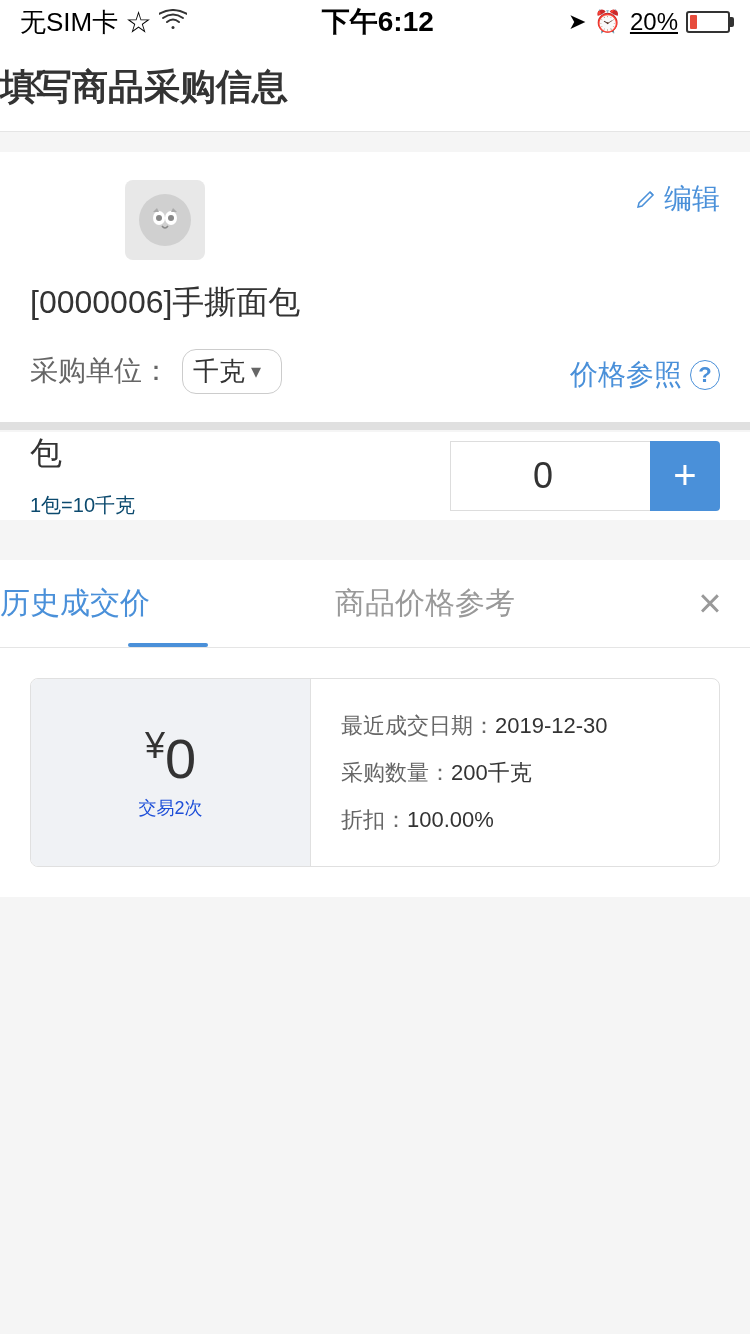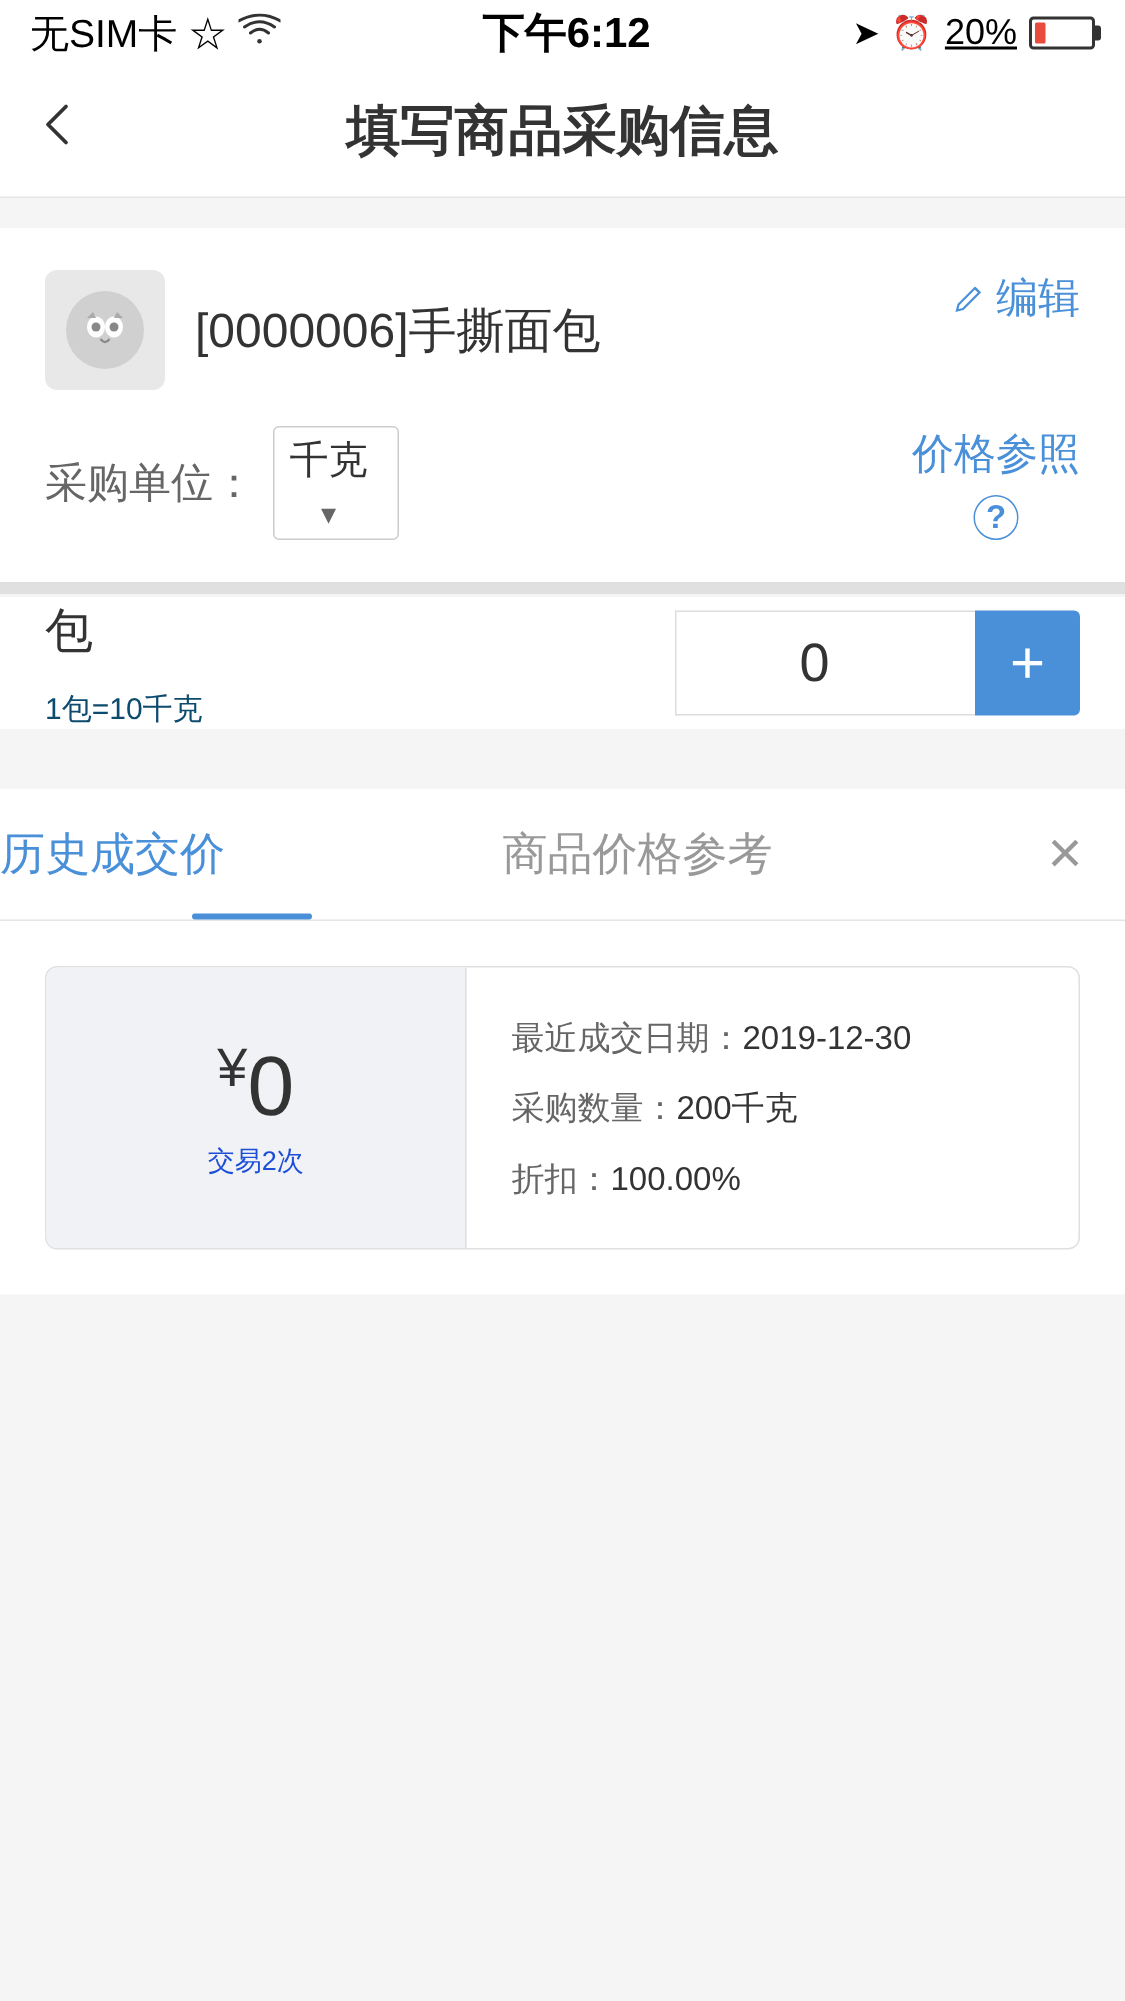--- a/index.html
+++ b/index.html
@@ -68,21 +68,20 @@
       border-radius: 1px;
     }
 
     
     .nav-bar {
       width: 750px;
       height: 88px;
       background: #fff;
       display: flex;
       align-items: center;
-      justify-content: center;
       position: relative;
       border-bottom: 1px solid #e5e5e5;
     }
     .nav-back {
       position: absolute;
       left: 24px;
       font-size: 36px;
       color: #333;
       cursor: pointer;
     }
@@ -101,20 +100,21 @@
     .product-header {
       display: flex;
       align-items: flex-start;
       justify-content: space-between;
       margin-bottom: 24px;
     }
     .product-left {
       display: flex;
       align-items: center;
       gap: 20px;
+      flex-direction: column;
     }
     .product-thumb {
       width: 80px;
       height: 80px;
       background: #e8e8e8;
       border-radius: 8px;
       display: flex;
       align-items: center;
       justify-content: center;
       flex-shrink: 0;
@@ -141,44 +141,42 @@
     }
     .unit-row {
       display: flex;
       align-items: center;
       gap: 12px;
       font-size: 28px;
       color: #666;
     }
     .unit-select {
       border: 1px solid #ccc;
-      border-radius: 4px;
+      border-radius: 14px;
       padding: 4px 20px 4px 10px;
       font-size: 26px;
       color: #333;
       background: #fff;
       position: relative;
       display: flex;
       align-items: center;
       gap: 6px;
       cursor: pointer;
-      flex-direction: column;
     }
     .unit-select-arrow {
       font-size: 20px;
       color: #666;
     }
     .price-ref {
       display: flex;
       align-items: center;
       gap: 8px;
       color: #4a90d9;
       font-size: 28px;
       cursor: pointer;
-      flex-direction: column;
     }
     .price-ref-icon {
       width: 30px;
       height: 30px;
       border: 1.5px solid #4a90d9;
       border-radius: 50%;
       display: inline-flex;
       align-items: center;
       justify-content: center;
       font-size: 22px;

